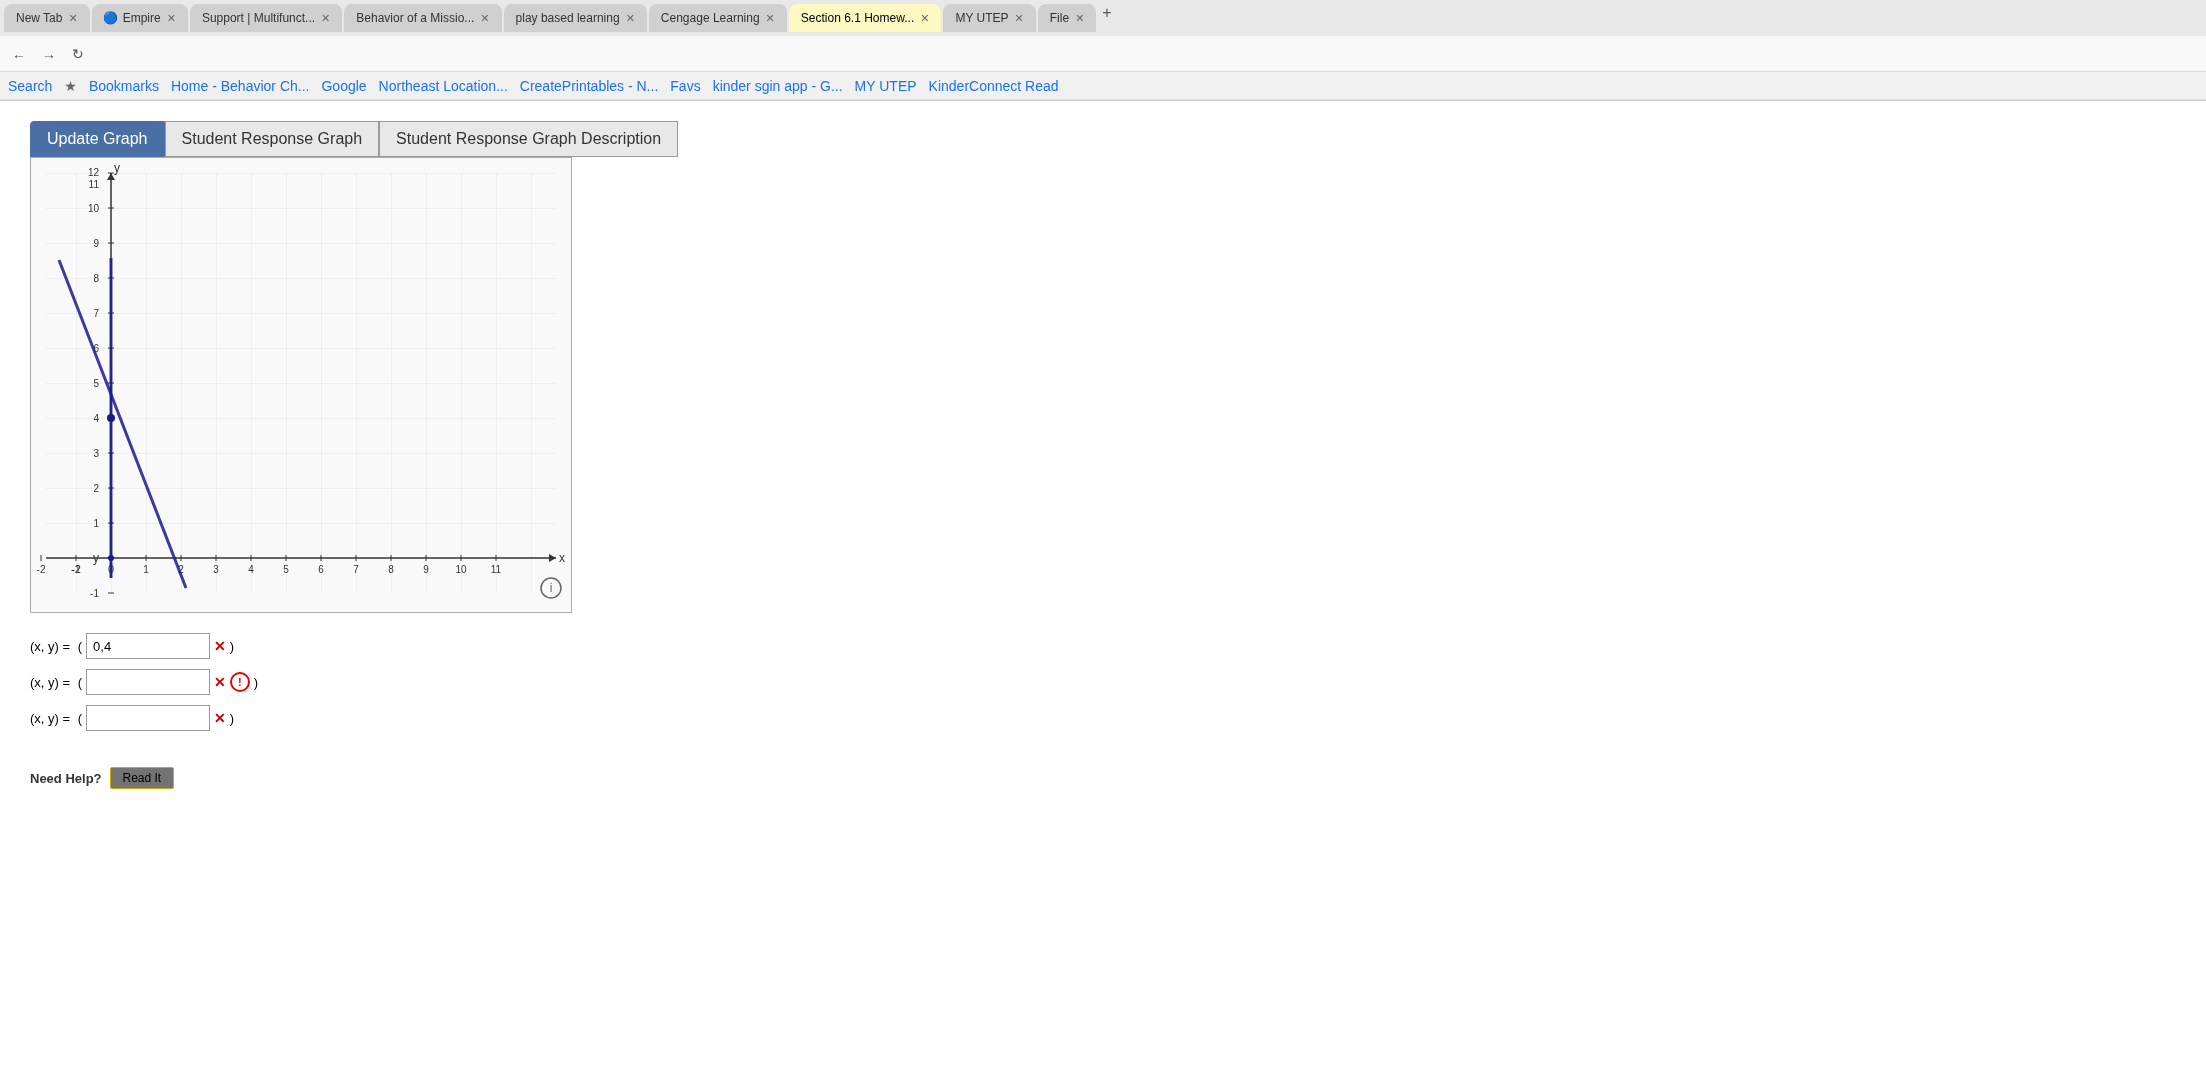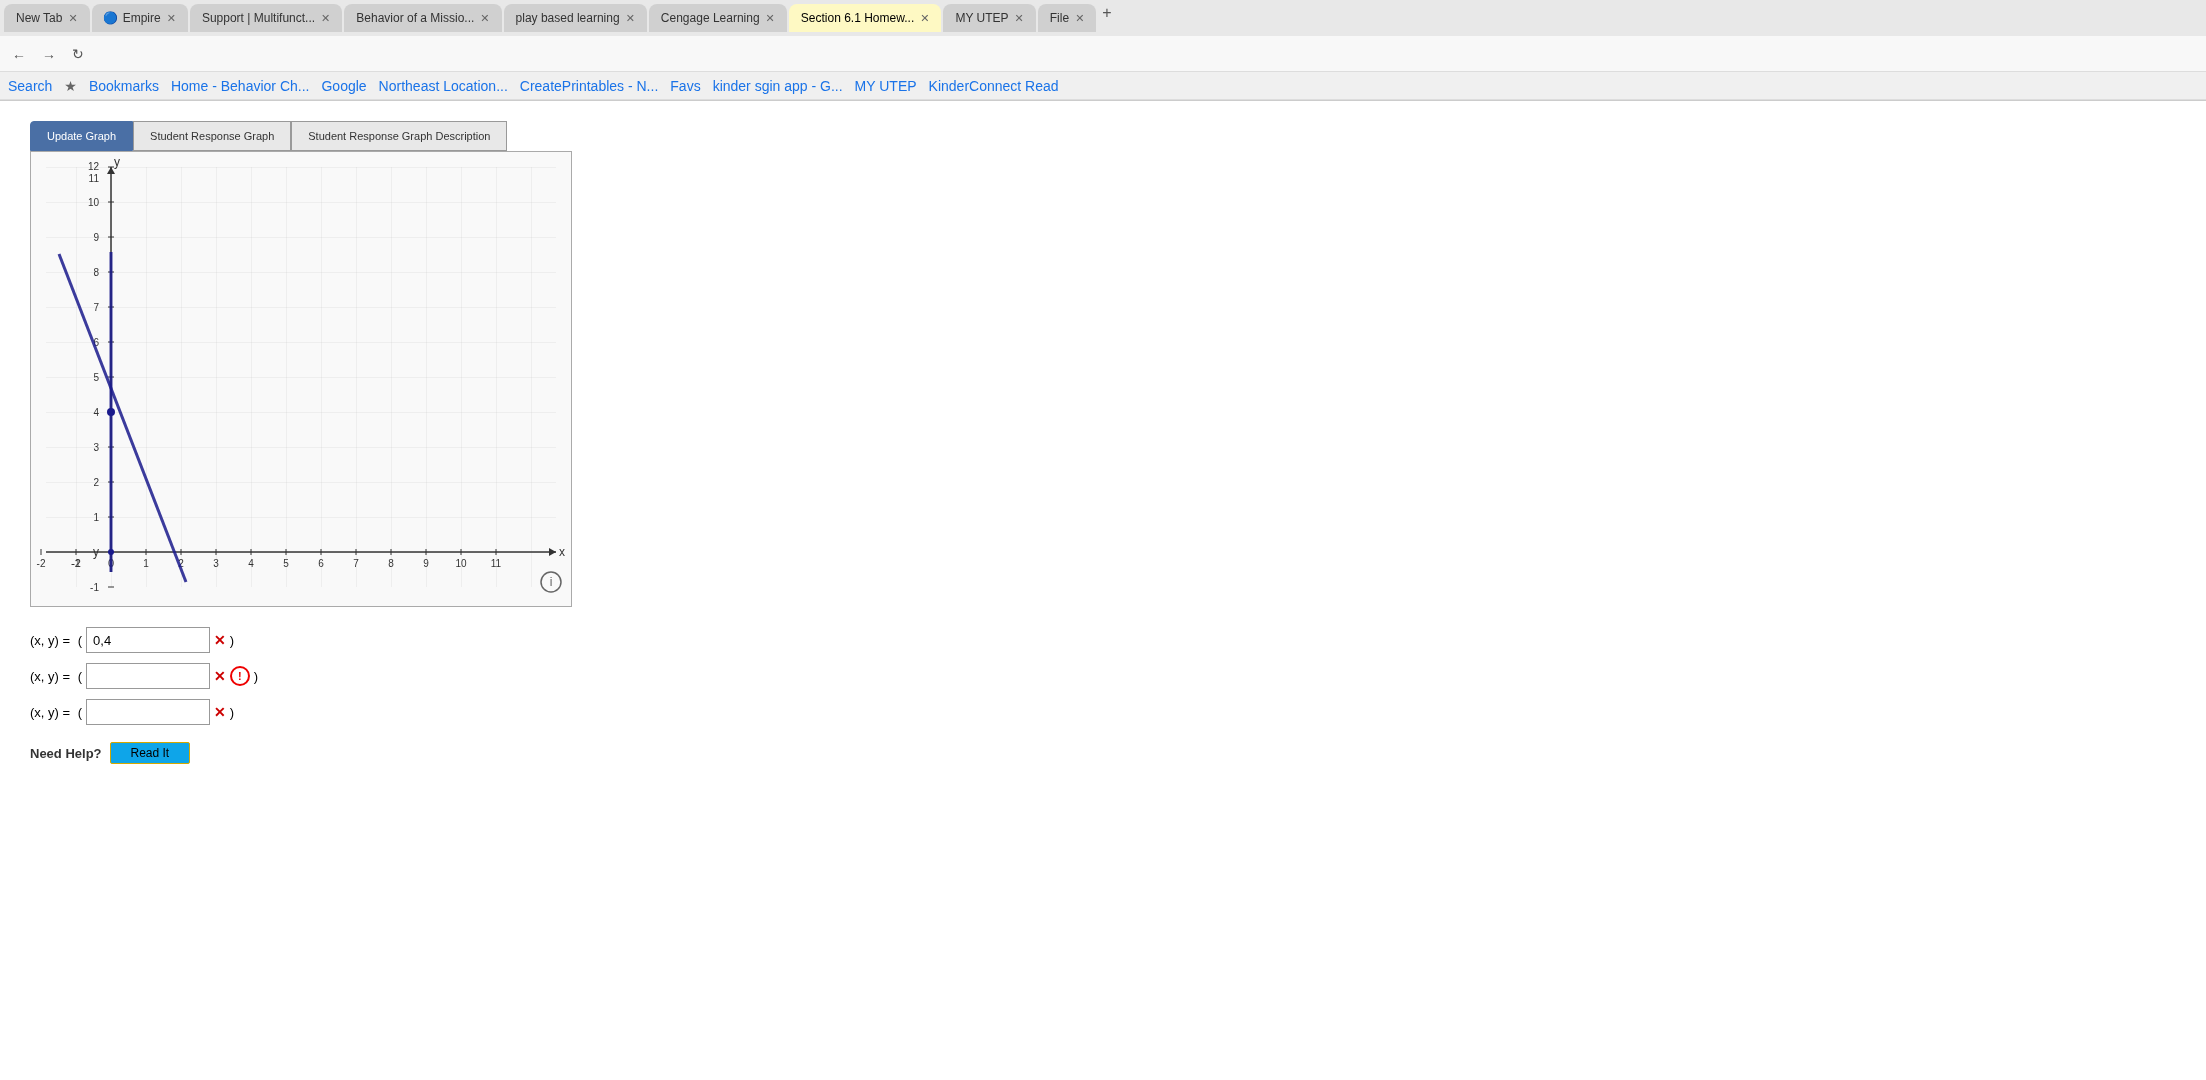--- a/index.html
+++ b/index.html
@@ -109,21 +109,21 @@
       display: flex;
       align-items: flex-end;
       gap: 0;
       margin-bottom: 0;
     }
     .graph-tab-btn {
       padding: 8px 16px;
       border: 1px solid #999;
       background: #e8e8e8;
       cursor: pointer;
-      font-size: 11px;
+      font-size: 16px;
       color: #333;
     }
     .graph-tab-btn.active-tab {
       background: #4a6fa5;
       color: #fff;
       border-color: #4a6fa5;
     }
     .graph-tab-btn:first-child {
       border-radius: 4px 0 0 0;
     }
@@ -177,34 +177,34 @@
     }
     .x-icon {
       color: #cc0000;
       font-size: 14px;
       cursor: pointer;
       font-weight: bold;
     }
 
     
     .need-help-section {
-      margin-top: 17px;
+      margin-top: 36px;
       display: flex;
       align-items: center;
       gap: 8px;
     }
     .need-help-label {
       font-size: 13px;
       font-weight: bold;
       color: #333;
     }
     .read-it-btn {
-      background: #0ea5e9;
+      background: #737373;
       border: 1px solid #d4a800;
-      padding: 3px 20px;
+      padding: 3px 12px;
       font-size: 12px;
       cursor: pointer;
       border-radius: 2px;
     }
   </style>
 </head>
 <body>
 
 <div class="browser-chrome">
 

